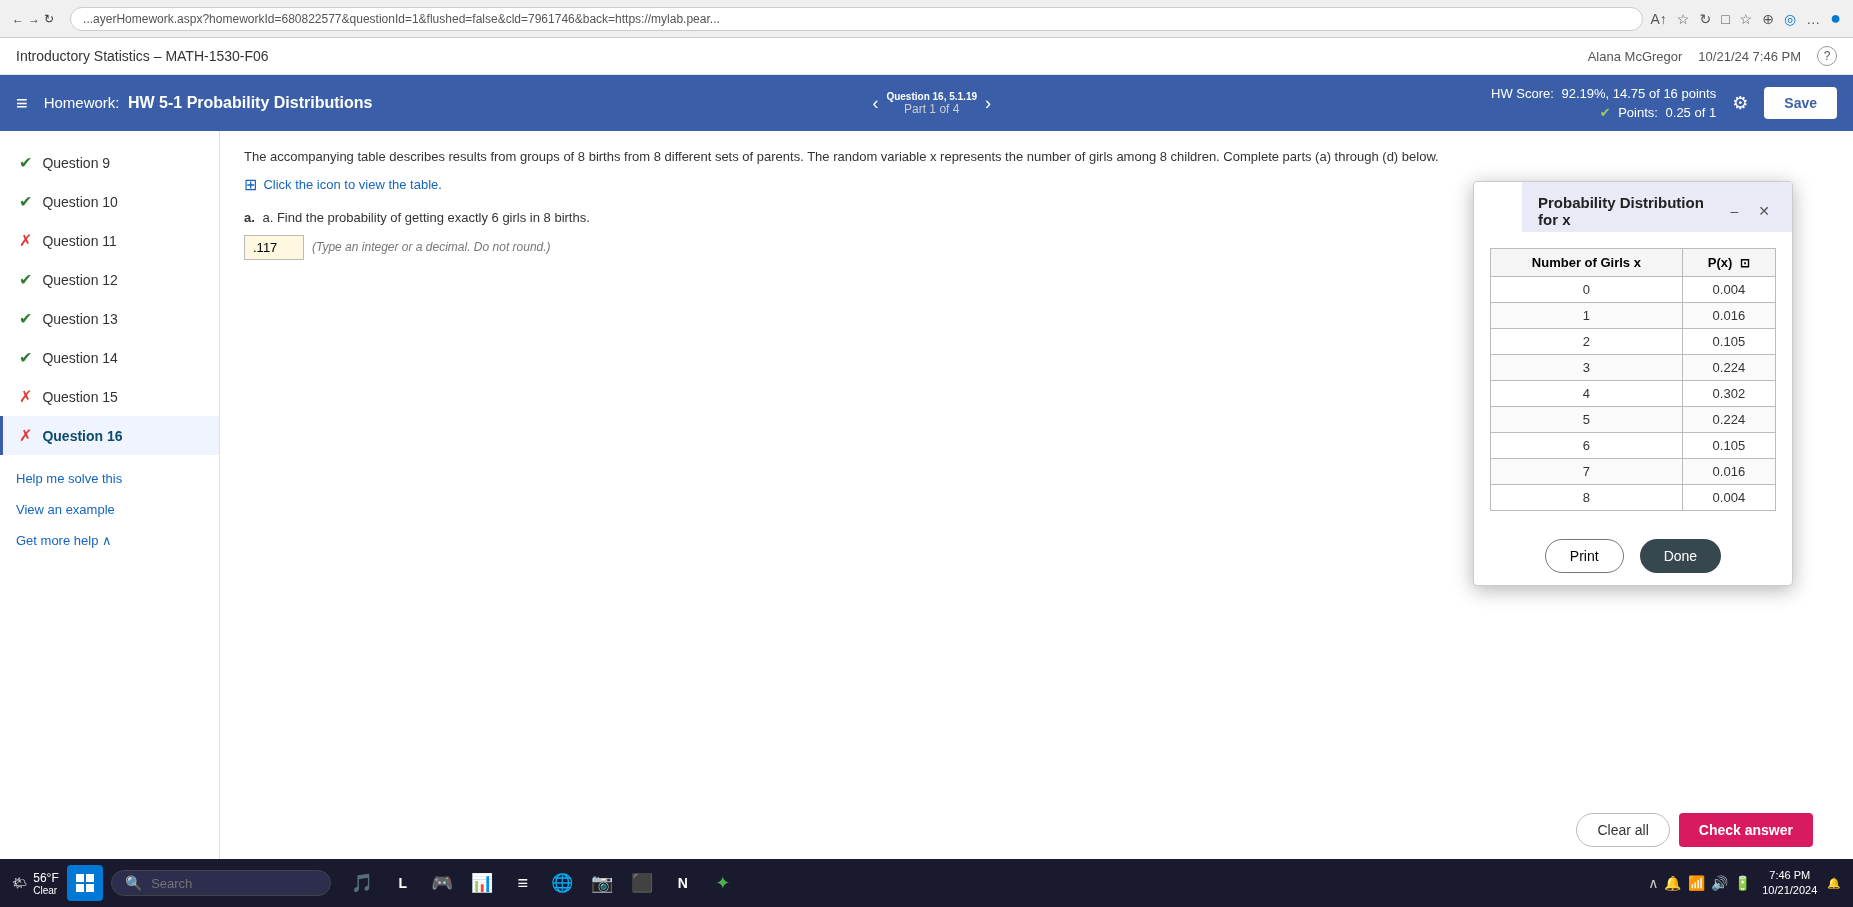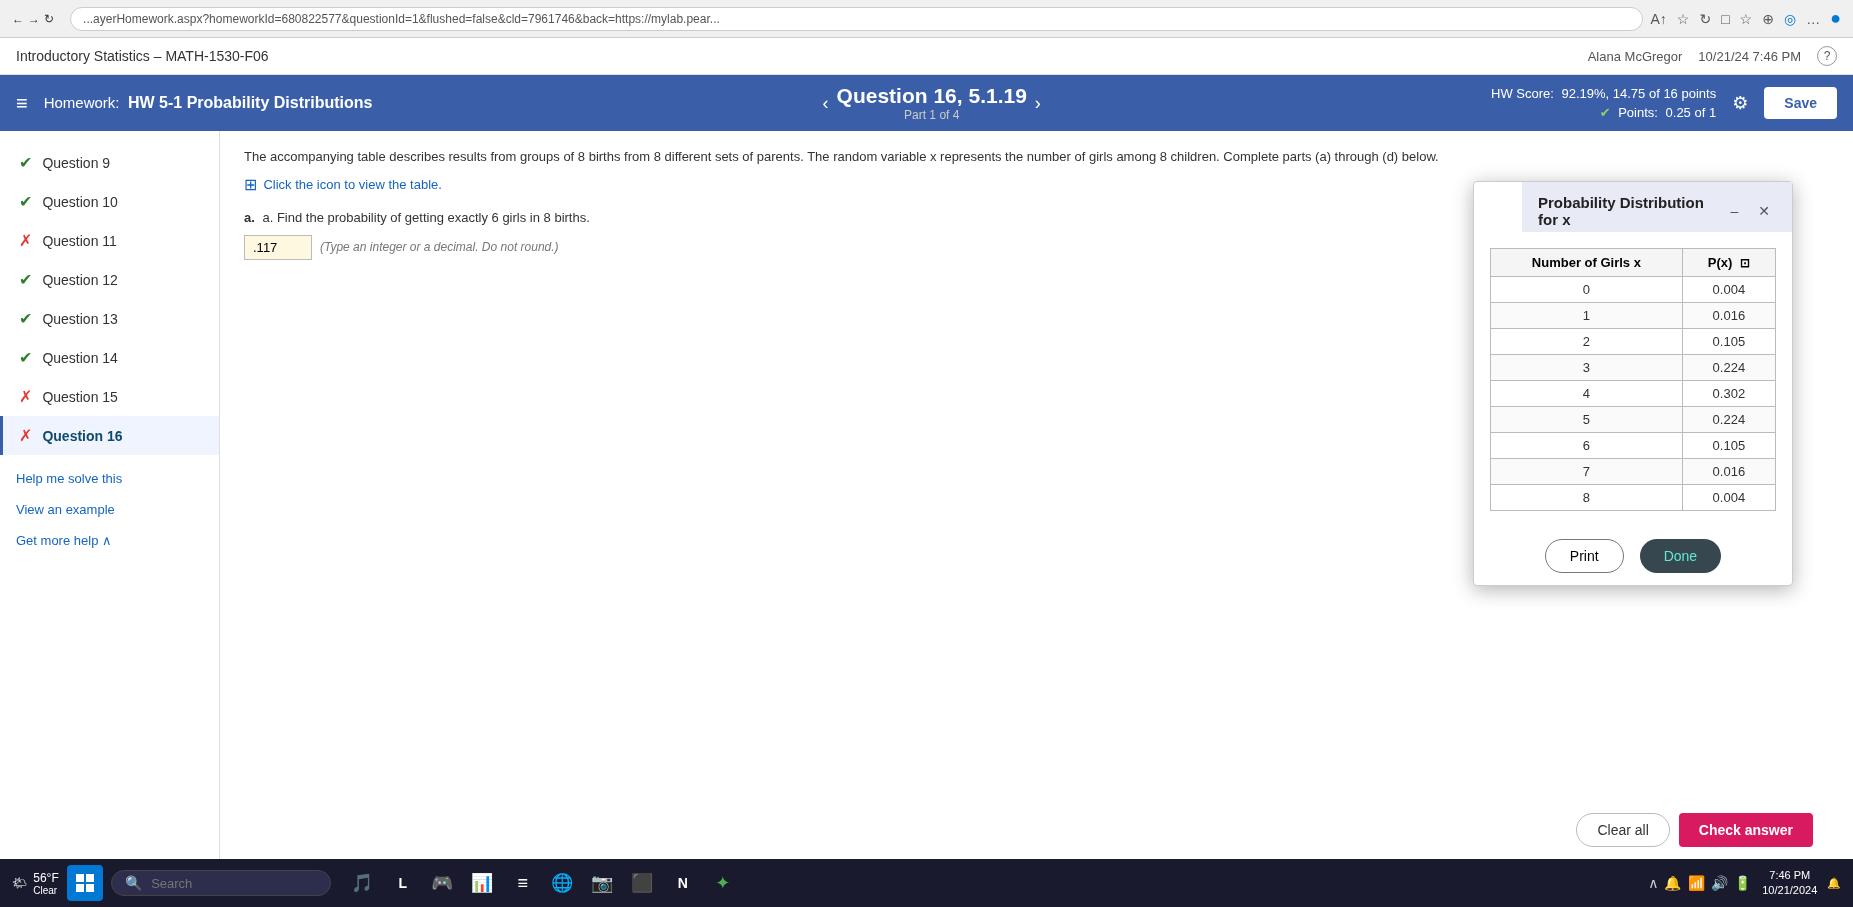--- a/index.html
+++ b/index.html
@@ -67,21 +67,21 @@
       display: flex;
       align-items: center;
       padding: 0 16px;
       height: 56px;
       gap: 16px;
     }
     .hw-header-menu { font-size: 20px; cursor: pointer; }
     .hw-nav { display: flex; align-items: center; gap: 8px; flex: 1; justify-content: center; }
     .hw-nav-arrow { font-size: 18px; cursor: pointer; color: white; }
     .hw-question-info { text-align: center; }
-    .hw-question-title { font-size: 21px; font-weight: bold; }
+    .hw-question-title { font-size: 10px; font-weight: bold; }
     .hw-question-sub { font-size: 12px; color: #ccc; }
     .hw-score { text-align: right; font-size: 13px; }
     .hw-score div { line-height: 1.5; }
     .hw-icons { display: flex; gap: 12px; align-items: center; }
     .hw-save-btn {
       background: white;
       color: #3a5fa8;
       border: none;
       border-radius: 4px;
       padding: 8px 20px;
@@ -169,21 +169,21 @@
     }
     .answer-box {
       display: flex;
       align-items: center;
       gap: 8px;
       margin-bottom: 12px;
     }
     .answer-input {
       border: 1px solid #bbb;
       padding: 4px 8px;
-      width: 68px;
+      width: 60px;
       font-size: 13px;
       background: #fff8e1;
     }
     .answer-hint {
       font-size: 12px;
       color: #777;
       font-style: italic;
     }
 
     .clear-all-btn {
@@ -278,21 +278,21 @@
     .print-btn {
       background: white;
       border: 1px solid #777;
       border-radius: 20px;
       padding: 8px 24px;
       font-size: 14px;
       cursor: pointer;
     }
     .done-btn {
       background: #37474f;
-      color: #5eead4;
+      color: #ffffff;
       border: none;
       border-radius: 20px;
       padding: 8px 24px;
       font-size: 14px;
       cursor: pointer;
     }
 
     
     .taskbar {
       position: fixed;

